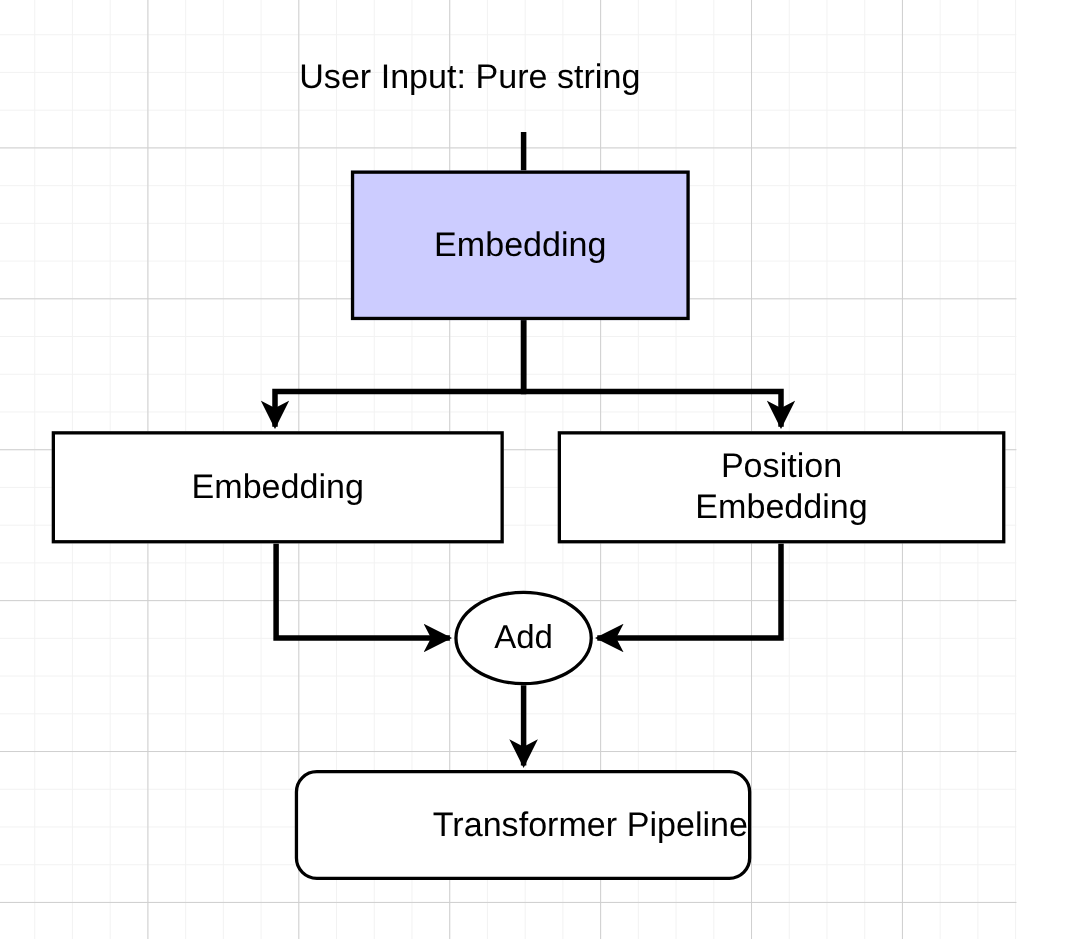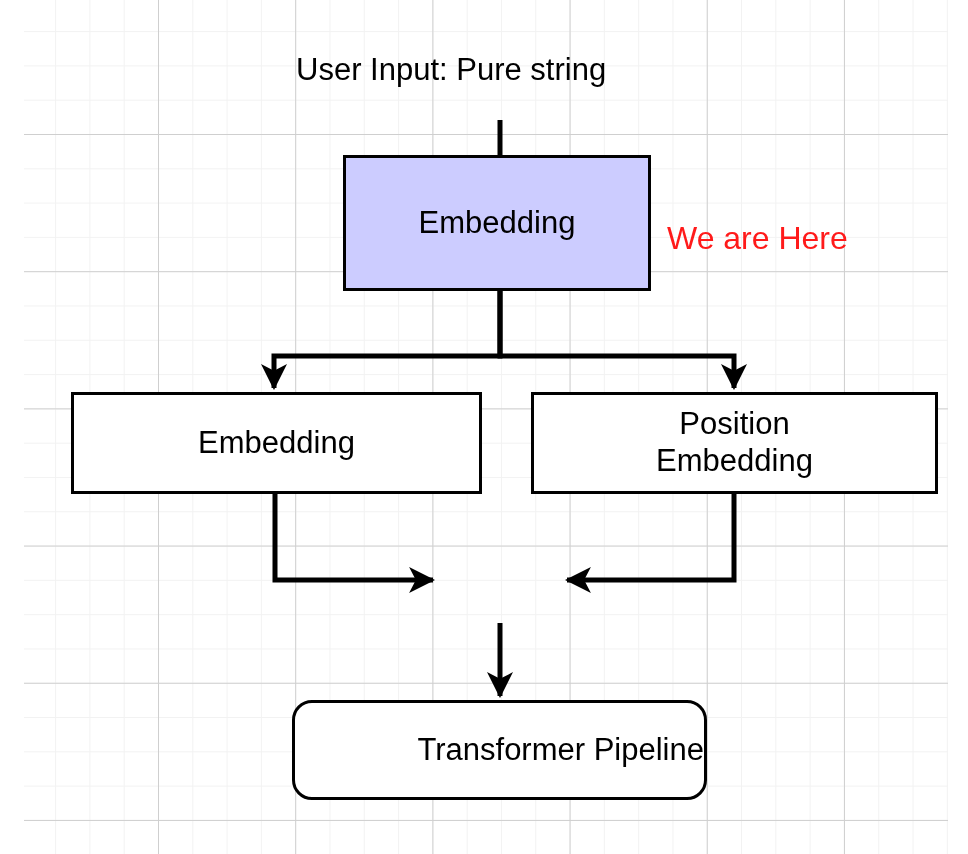--- a/index.html
+++ b/index.html
@@ -22,21 +22,20 @@
       137.2px 137.2px,
       34.3px 34.3px,
       34.3px 34.3px;
     background-position:
       -3.2px -3.2px,
       -3.2px -3.2px,
       -3.2px -3.2px,
       -3.2px -3.2px;
     overflow: hidden;
     font-family: "Liberation Sans", sans-serif;
-    margin-left: 24px;
   }
   #edges {
     position: absolute;
     left: 0;
     top: 0;
     width: 968px;
     height: 854px;
     pointer-events: none;
   }
   .node {
@@ -137,29 +136,31 @@
 
     <path d="M 476 623 L 476 696" stroke="#000000" stroke-width="5" fill="none" marker-end="url(#arrow)"></path>
   </svg>
 
   <div class="free-label label-user-input">User Input: Pure string</div>
 
   <div class="node node-rect node-tokenizer" style="background:#ccccff;">
     <span>Embedding</span>
   </div>
 
-  <div class="free-label label-here">We are Here</div>
 
   <div class="node node-rect node-embedding">
     <span>Embedding</span>
   </div>
 
   <div class="node node-rect node-pos-embedding">
     <span class="multiline">Position
 Embedding</span>
   </div>
 
+  <div class="node node-add">
+    <span>Add</span>
+  </div>
 
   <div class="node node-rect node-pipeline">
     <span>Transformer Pipeline</span>
   </div>
 
 </div>
 
 </body></html>

